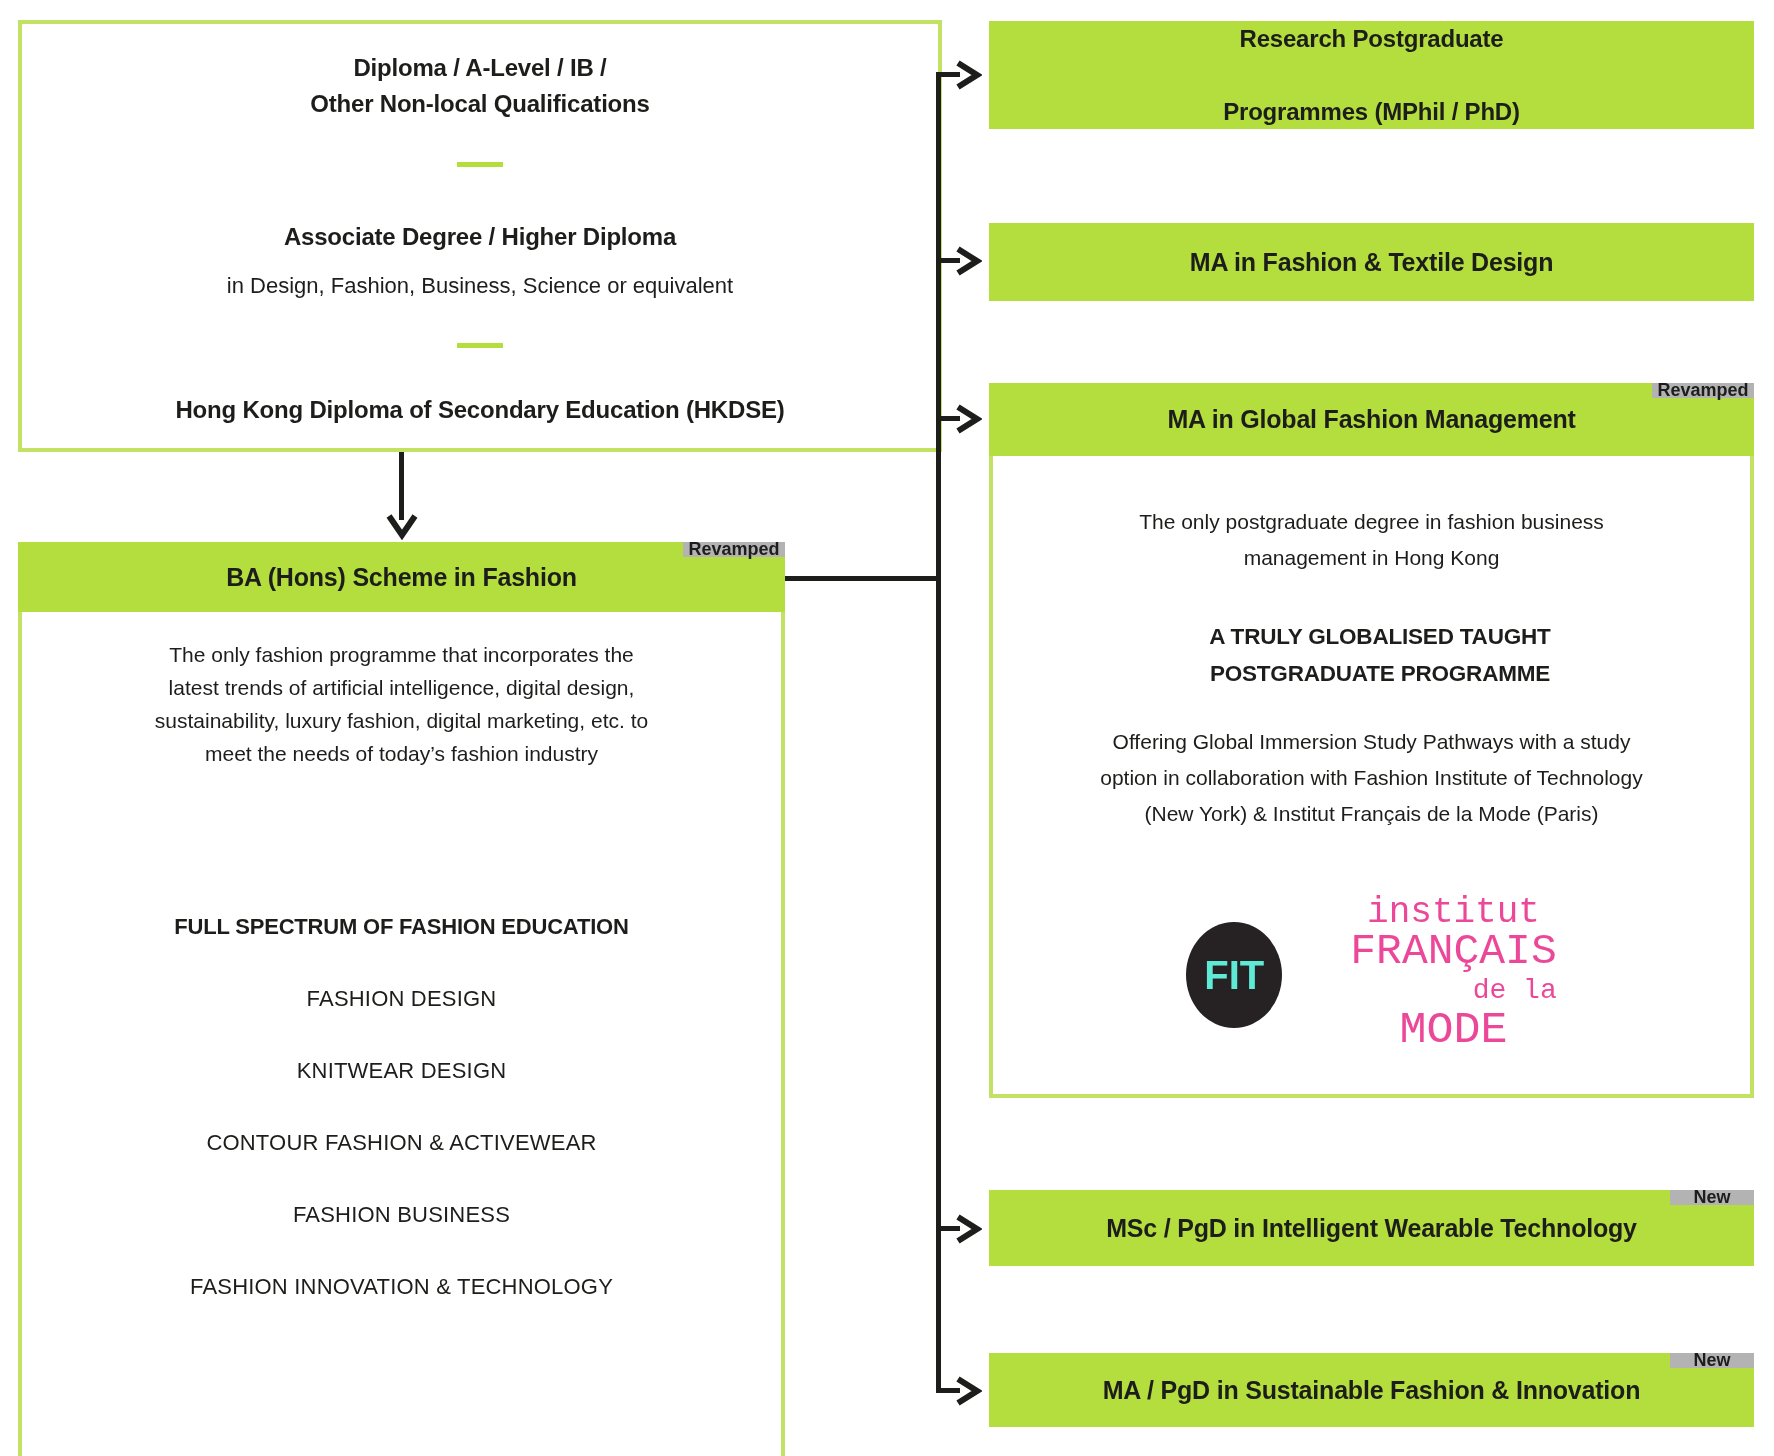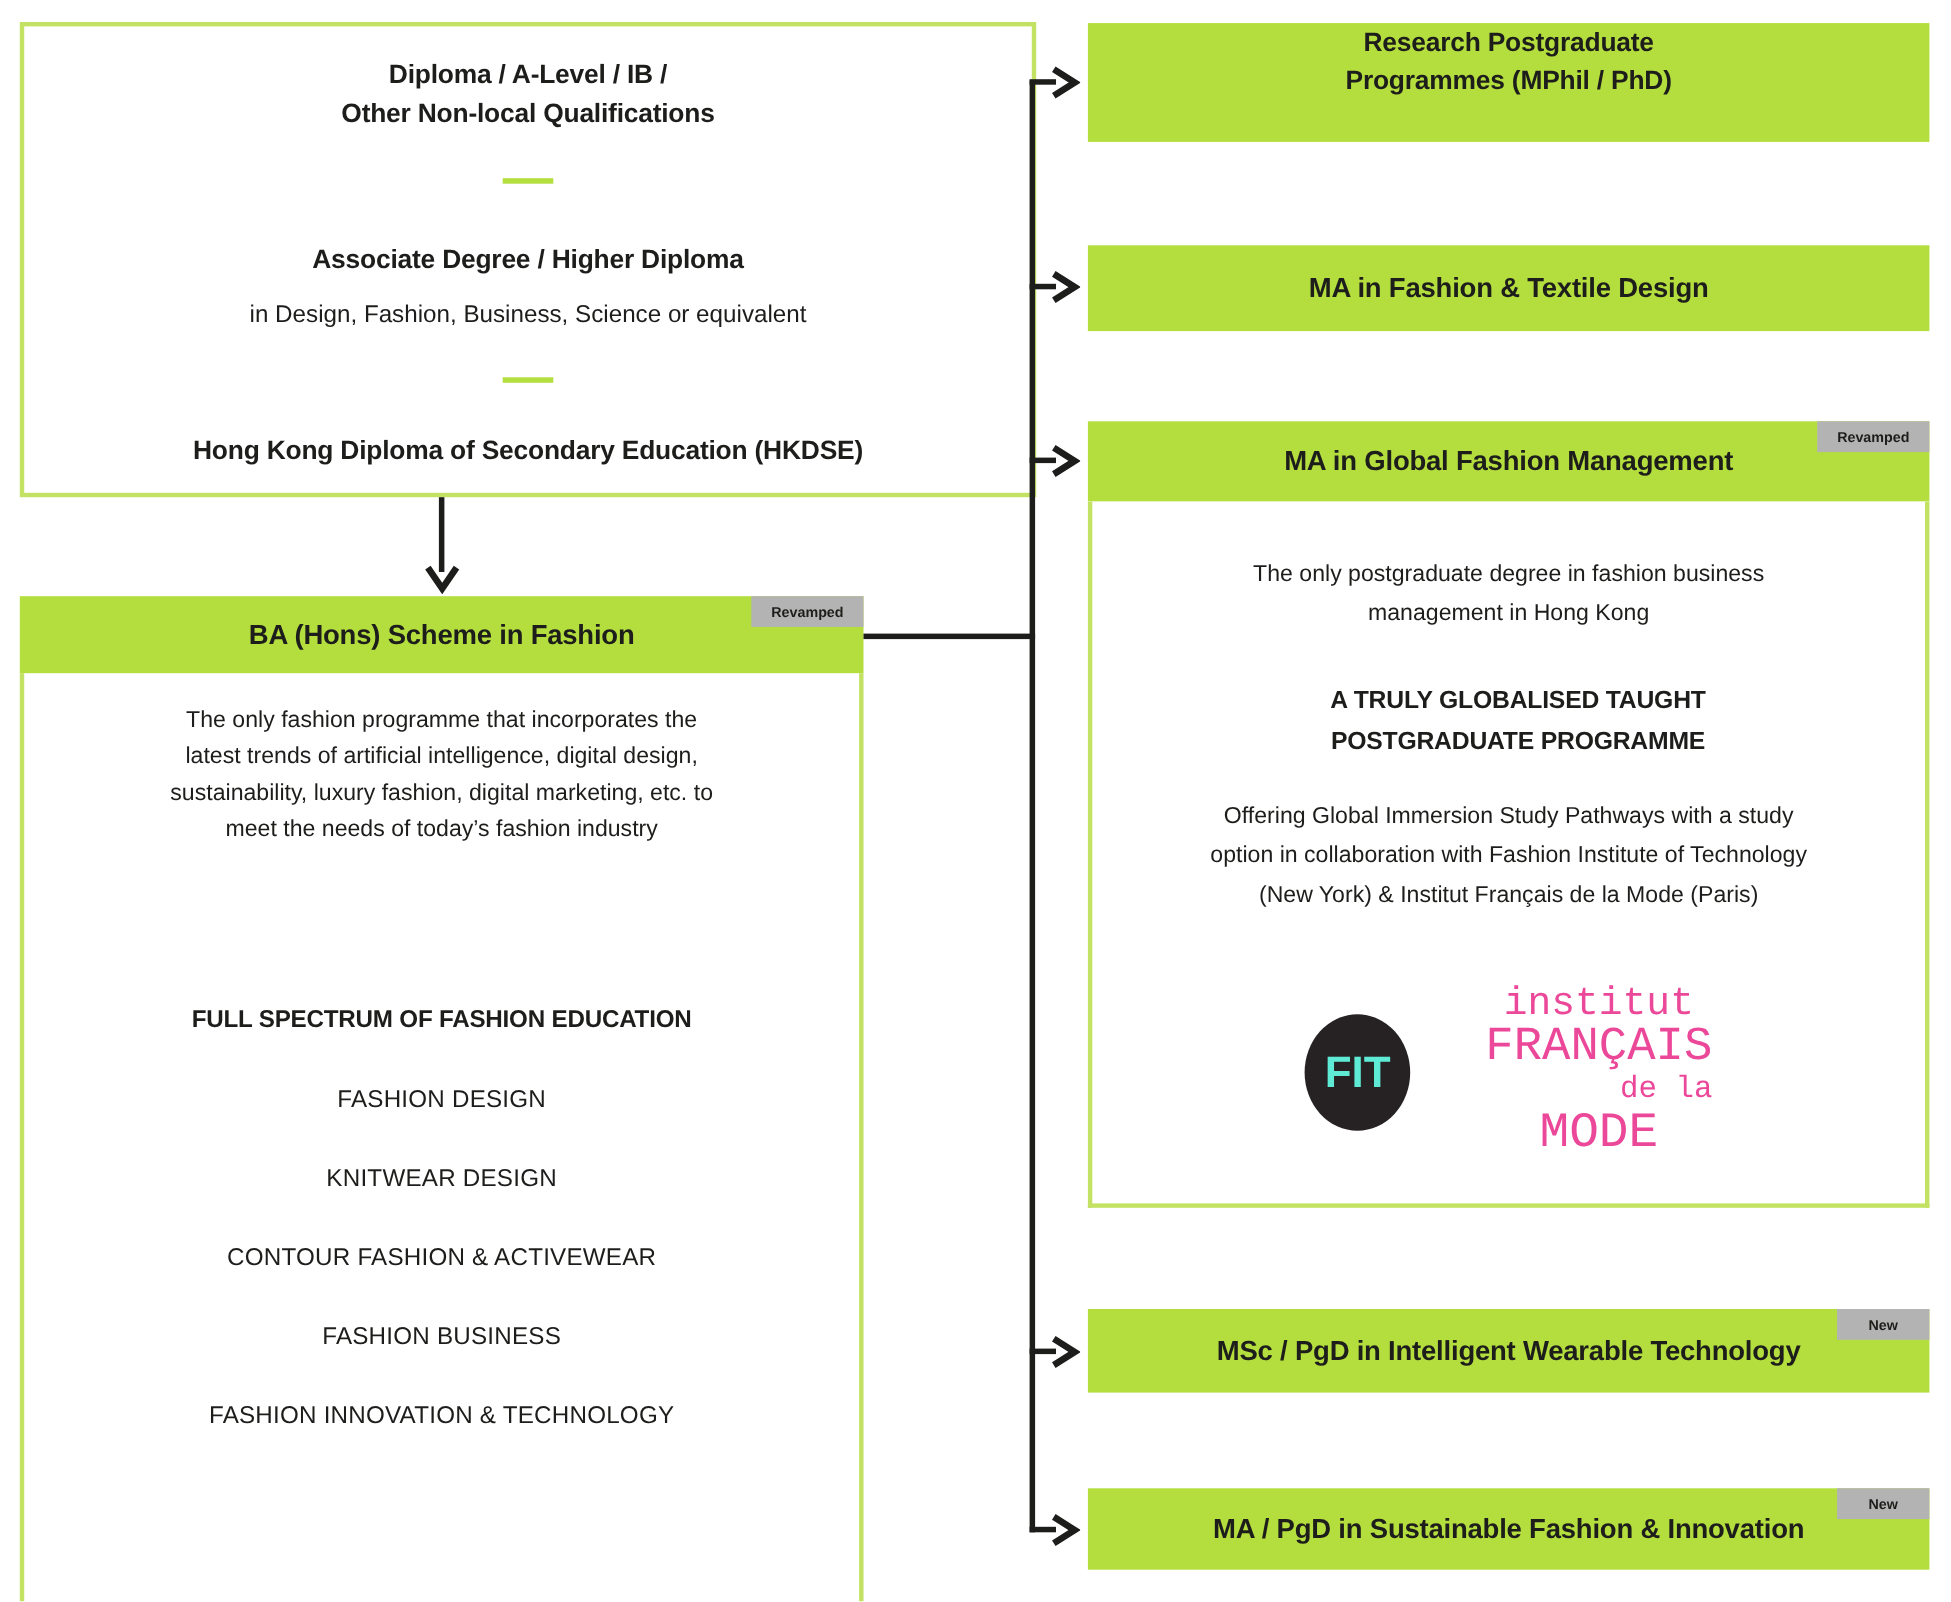--- a/index.html
+++ b/index.html
@@ -22,23 +22,23 @@
   .q-bold{font-weight:bold;font-size:24px;line-height:36px;letter-spacing:-0.2px;}
   .q-reg{font-size:22px;line-height:34px;margin-top:14px;}
   .dash{width:46px;height:5px;background:var(--fill-green);margin:40px 0 52px;}
   .dash.d2{margin-bottom:44px;}
 
   .shaft-v{width:5px;background:var(--ink);}
   .shaft-h{height:5px;background:var(--ink);}
 
   .ba-header{left:18px;top:542px;width:767px;height:70px;background:var(--fill-green);}
   .bar-title{font-weight:bold;font-size:25px;letter-spacing:-0.2px;}
-  .badge{position:absolute;top:0;right:0;height:28px;background:var(--badge-gray);
+  .badge{position:absolute;top:0;right:0;height:15px;background:var(--badge-gray);
          display:flex;align-items:center;justify-content:center;
-         font-weight:bold;font-size:13px;color:var(--ink);}
+         font-weight:bold;font-size:18px;color:var(--ink);}
   .badge.w-revamped{width:102px;}
   .badge.w-new{width:84px;}
 
   .ba-body{left:18px;top:612px;width:767px;height:948px;border:4px solid var(--border-green);border-top:none;padding-top:26px;}
   .ba-desc{font-size:21px;line-height:33px;}
   .spectrum{font-weight:bold;font-size:22px;line-height:30px;margin-top:142px;letter-spacing:-0.2px;}
   .spec-item{font-size:22px;line-height:30px;margin-top:42px;letter-spacing:0.2px;}
 
   
   .pg-bar{left:989px;width:765px;background:var(--fill-green);}
@@ -119,21 +119,21 @@
   <div class="abs shaft-h" style="left:936px;top:1226px;width:24px;"></div>
   <svg class="arrow" style="left:954px;top:1212px;" width="28" height="34" viewBox="0 0 28 34">
     <polyline points="4,5 23,17 4,29" fill="none" stroke="#1d1d1b" stroke-width="6"></polyline>
   </svg>
 
   <div class="abs shaft-h" style="left:936px;top:1388px;width:24px;"></div>
   <svg class="arrow" style="left:954px;top:1374px;" width="28" height="34" viewBox="0 0 28 34">
     <polyline points="4,5 23,17 4,29" fill="none" stroke="#1d1d1b" stroke-width="6"></polyline>
   </svg>
 
-  <div class="abs pg-bar center-col" style="top:21px;height:108px;justify-content:flex-start;">
+  <div class="abs pg-bar center-col" style="top:21px;height:108px;justify-content:space-between;">
     <div class="pg-two-line">Research Postgraduate</div>
     <div class="pg-two-line">Programmes (MPhil / PhD)</div>
   </div>
 
   <div class="abs pg-bar center-all" style="top:223px;height:78px;">
     <span class="bar-title">MA in Fashion &amp; Textile Design</span>
   </div>
 
   <div class="abs pg-bar center-all" style="top:383px;height:73px;">
     <span class="bar-title">MA in Global Fashion Management</span>

